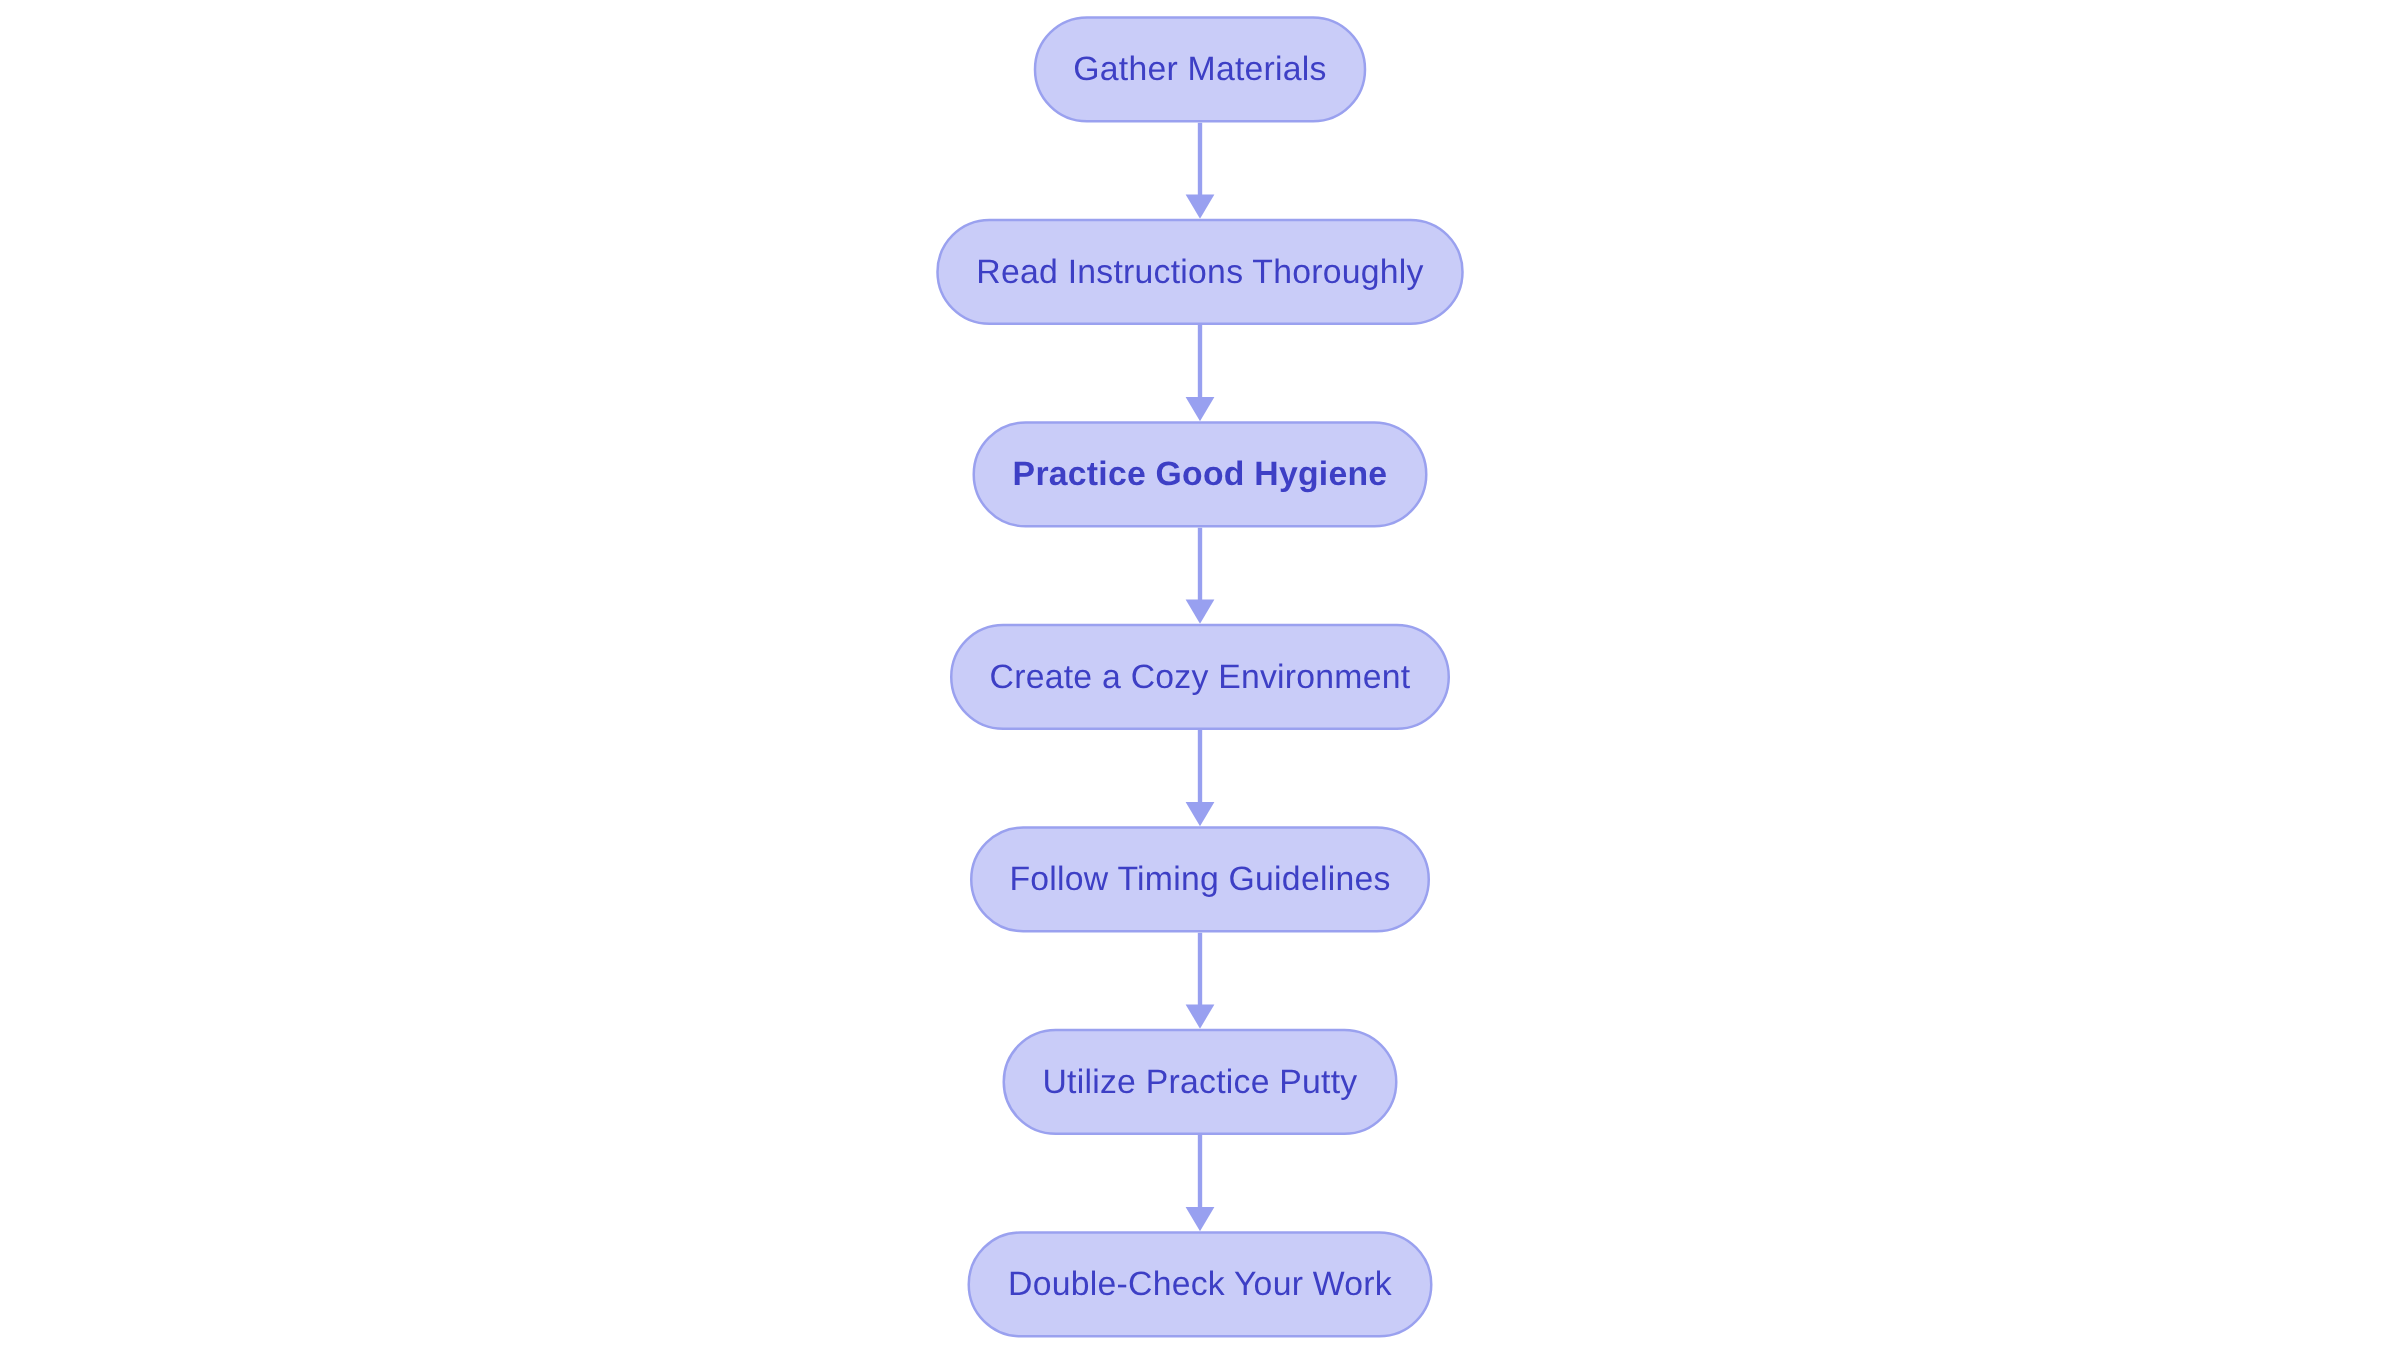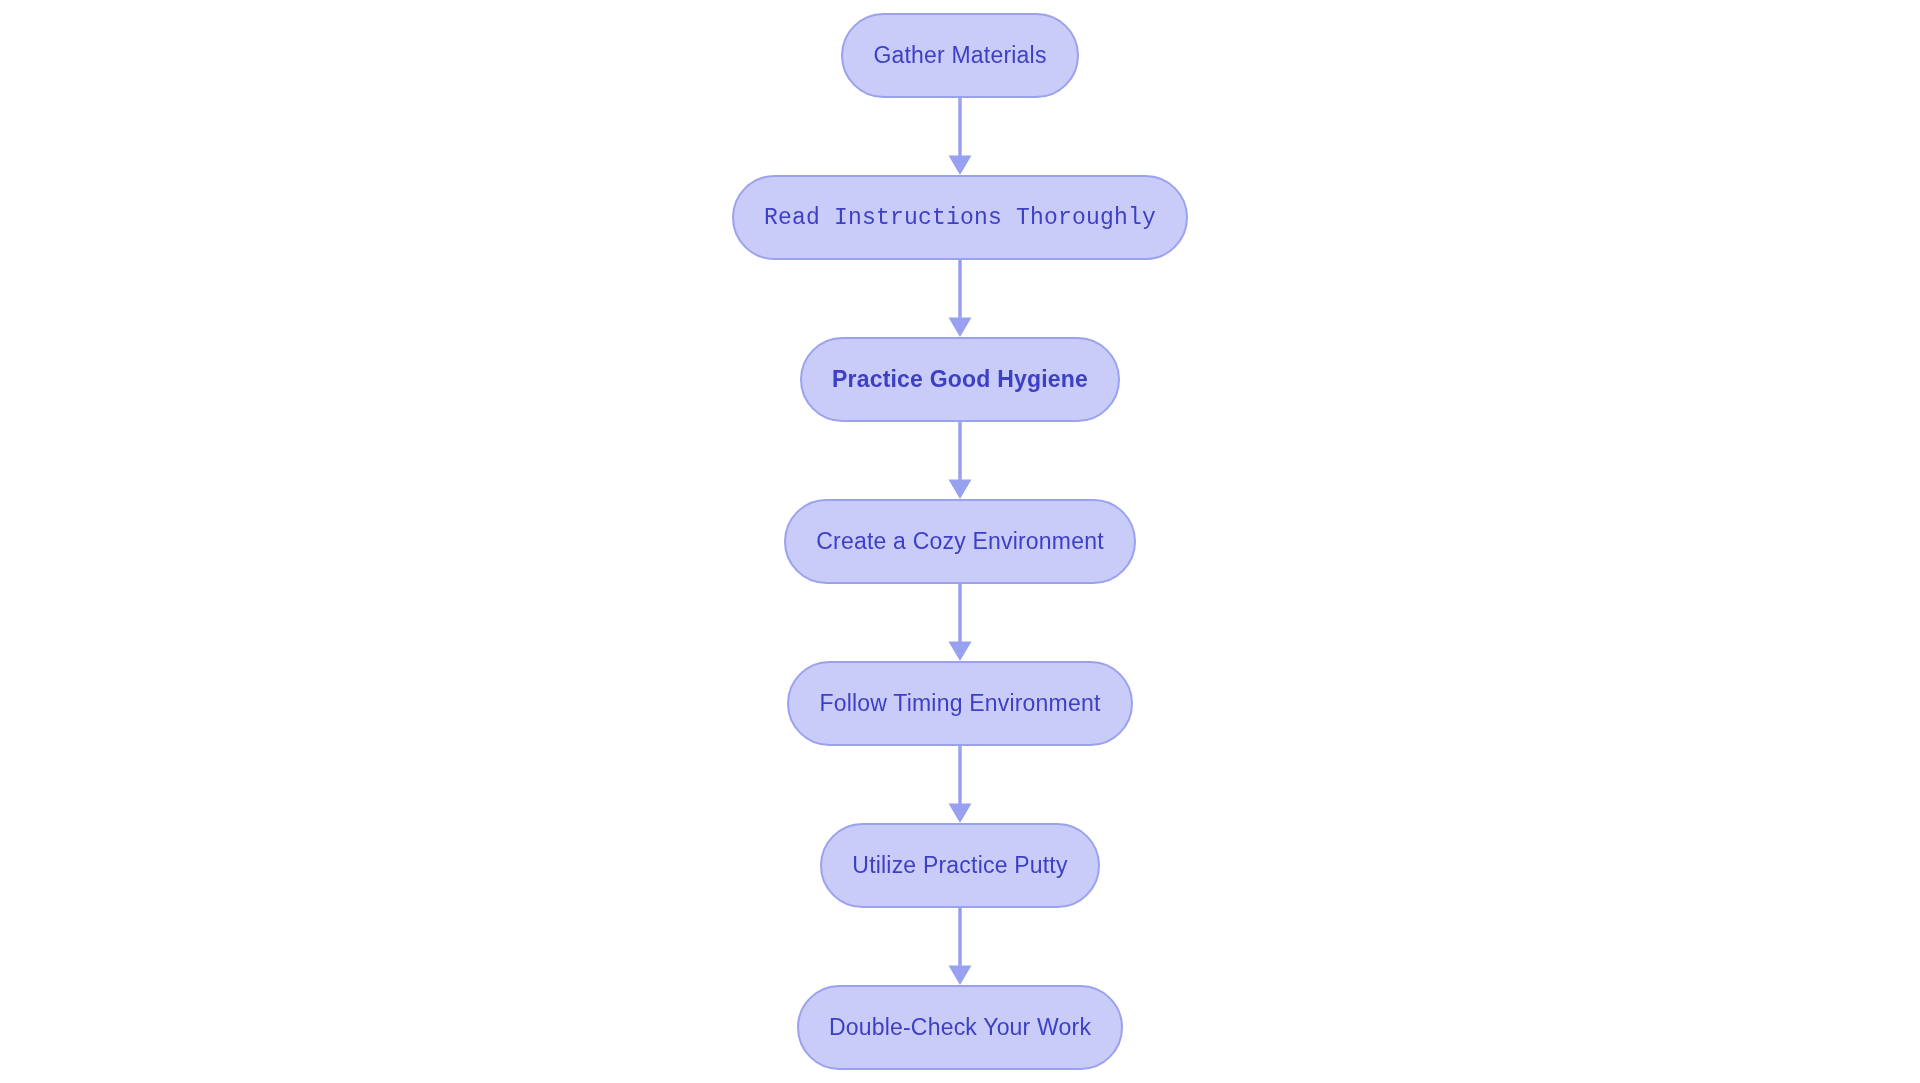--- a/index.html
+++ b/index.html
@@ -34,27 +34,27 @@
     border-radius: 42.5px;
     background: var(--node-fill);
     display: flex;
     align-items: center;
     justify-content: center;
     padding: 0 30px;
     white-space: nowrap;
     flex: 0 0 auto;
   }
   .node span {
-    font-size: 23px;
+    font-size: 27px;
     letter-spacing: 0.2px;
     color: var(--text-color);
   }
   
   .flow .node:nth-of-type(1) { min-width: 224px; }
-  .flow .node:nth-of-type(2) { min-width: 348px; font-family: Liberation Mono, monospace; }
+  .flow .node:nth-of-type(2) { min-width: 348px; }
   .flow .node:nth-of-type(3) { min-width: 280px; font-weight: bold; }
   .flow .node:nth-of-type(4) { min-width: 327px; text-align: center; }
   .flow .node:nth-of-type(5) { min-width: 298px; }
   .flow .node:nth-of-type(6) { min-width: 265px; }
   .flow .node:nth-of-type(7) { min-width: 298px; }
   .arrow {
     width: 24px;
     height: 77px;
     flex: 0 0 auto;
     display: block;
@@ -97,21 +97,21 @@
     <div class="node">
       <span>Create a Cozy Environment</span>
     </div>
 
     <svg class="arrow" viewBox="0 0 24 77" aria-hidden="true">
       <line x1="12" y1="0" x2="12" y2="59" stroke="currentColor" stroke-width="3.5"></line>
       <polygon points="0.5,57.5 23.5,57.5 12,77" fill="currentColor"></polygon>
     </svg>
 
     <div class="node">
-      <span>Follow Timing Environment</span>
+      <span>Follow Timing Guidelines</span>
     </div>
 
     <svg class="arrow" viewBox="0 0 24 77" aria-hidden="true">
       <line x1="12" y1="0" x2="12" y2="59" stroke="currentColor" stroke-width="3.5"></line>
       <polygon points="0.5,57.5 23.5,57.5 12,77" fill="currentColor"></polygon>
     </svg>
 
     <div class="node">
       <span>Utilize Practice Putty</span>
     </div>

